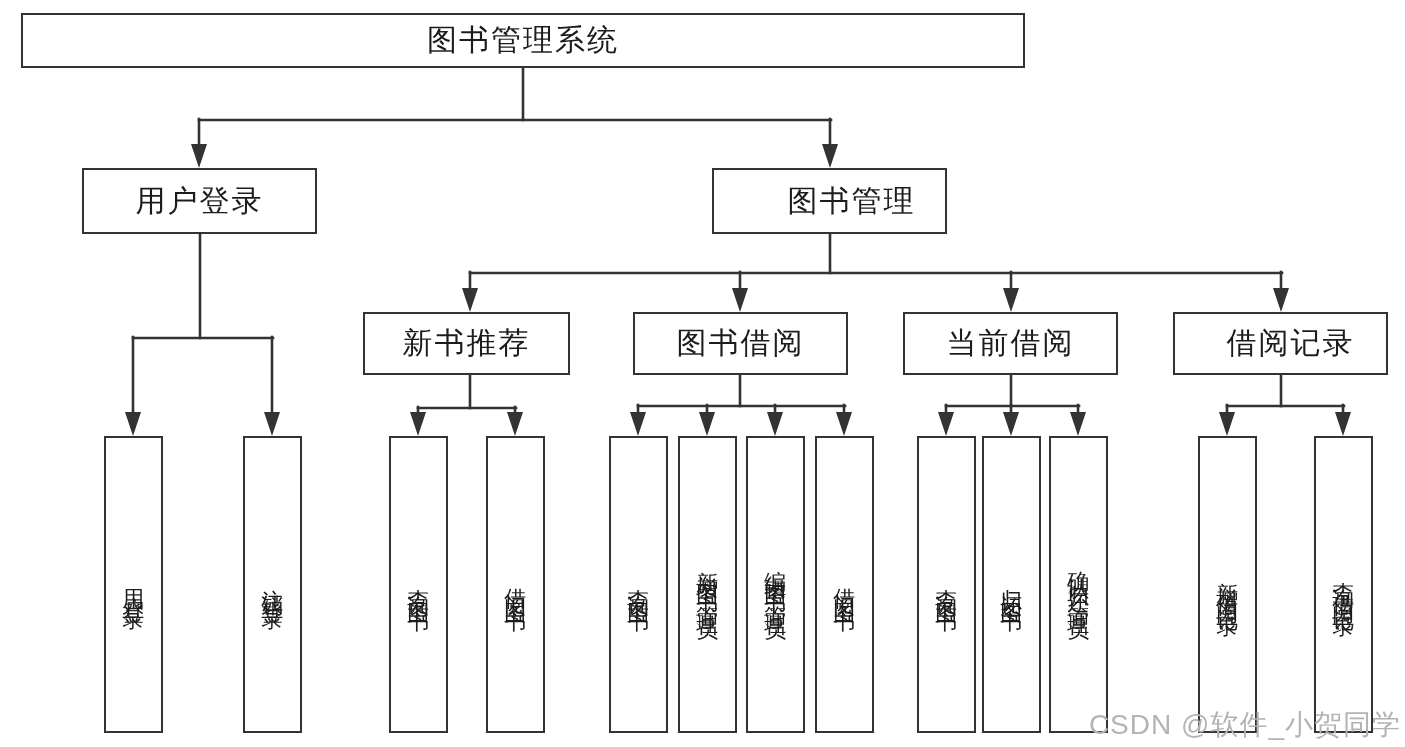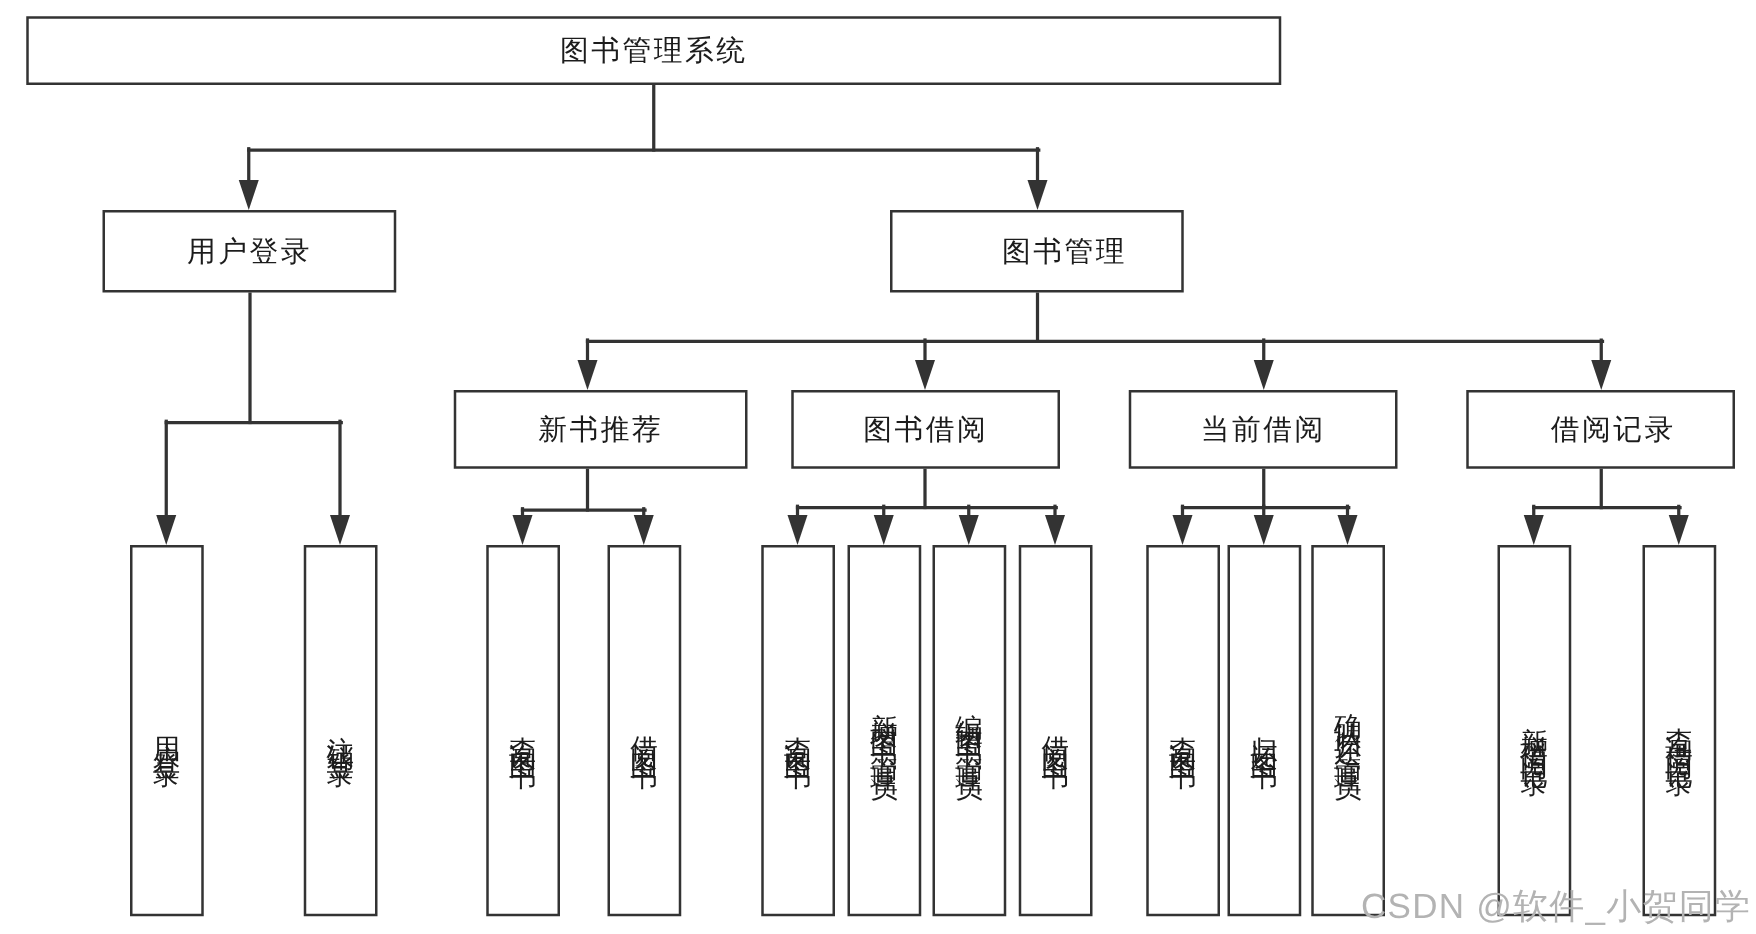--- a/index.html
+++ b/index.html
@@ -33,21 +33,21 @@
     position: absolute;
     box-sizing: border-box;
     background: var(--box-fill, #ffffff);
     border: 2.5px solid var(--box-border, #333333);
     display: flex;
     align-items: center;
     justify-content: center;
     color: var(--text, #1c1c1c);
   }
   .hlabel {
-    font-size: 23px;
+    font-size: 30px;
     letter-spacing: 2px;
     white-space: nowrap;
   }
   .leaf .vlabel {
     writing-mode: vertical-rl;
     text-orientation: mixed;
     font-size: 22px;
     letter-spacing: 7px;
     line-height: 1.25;
     white-space: nowrap;
@@ -134,21 +134,21 @@
     <span class="hlabel">图书管理系统</span>
   </div>
 
   <div class="box" style="left:82px; top:168px; width:235px; height:66px;">
     <span class="hlabel">用户登录</span>
   </div>
   <div class="box" style="left:712px; top:168px; width:235px; height:66px;padding-left:44px;">
     <span class="hlabel">图书管理</span>
   </div>
 
-  <div class="box" style="left:363px; top:312px; width:235px; height:63px;">
+  <div class="box" style="left:363px; top:312px; width:207px; height:63px;">
     <span class="hlabel">新书推荐</span>
   </div>
   <div class="box" style="left:633px; top:312px; width:215px; height:63px;">
     <span class="hlabel">图书借阅</span>
   </div>
   <div class="box" style="left:903px; top:312px; width:215px; height:63px;">
     <span class="hlabel">当前借阅</span>
   </div>
   <div class="box" style="left:1173px; top:312px; width:215px; height:63px;padding-left:20px;">
     <span class="hlabel">借阅记录</span>

